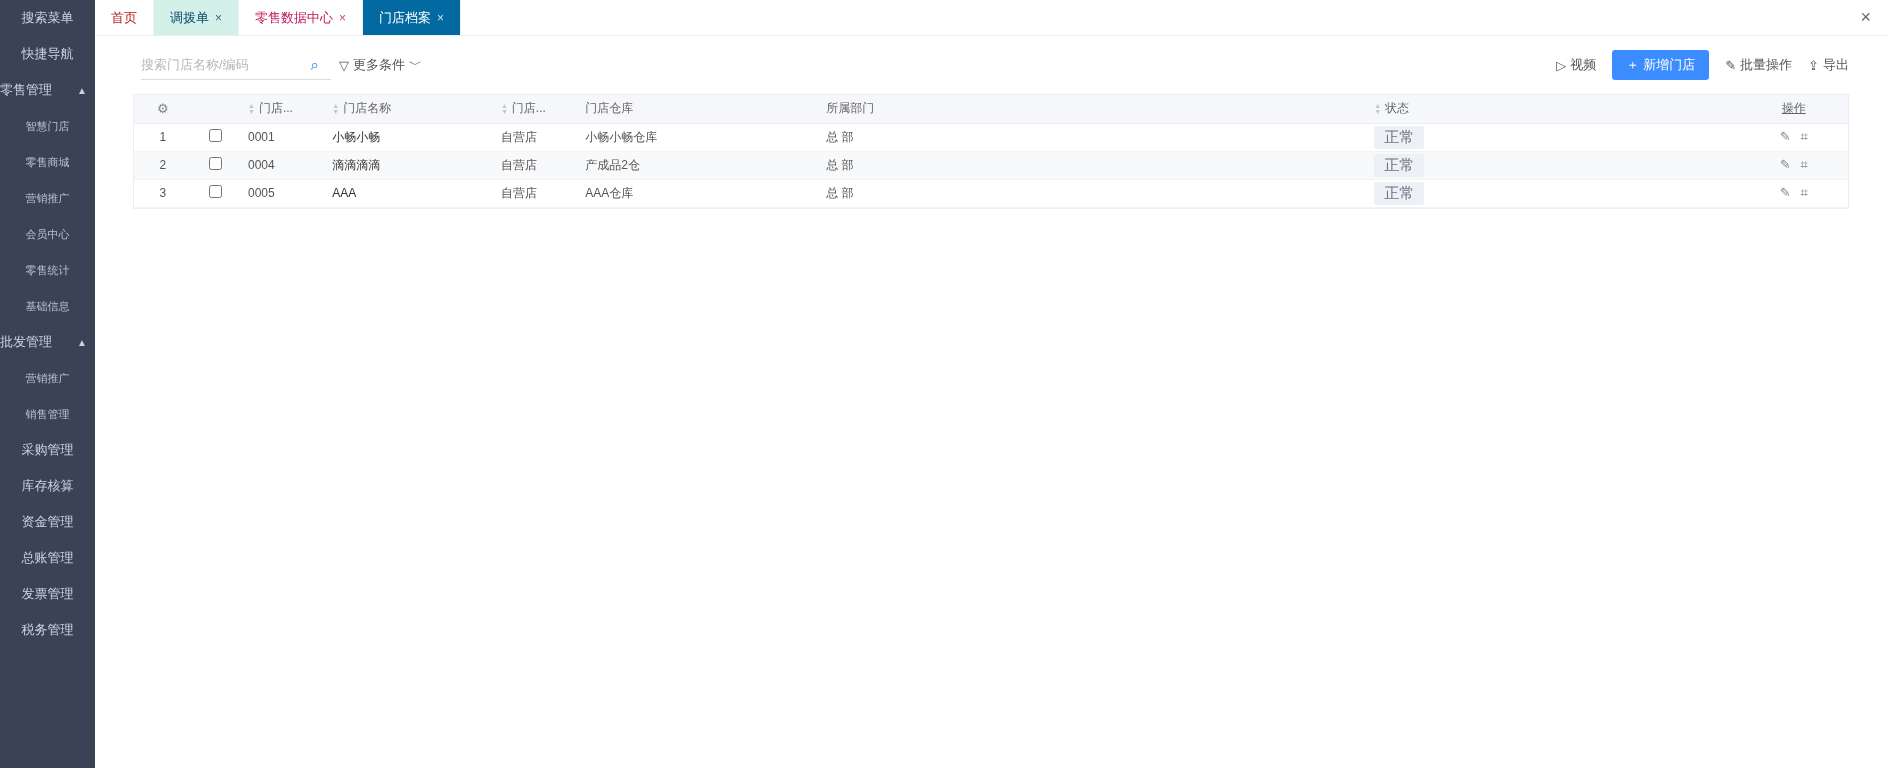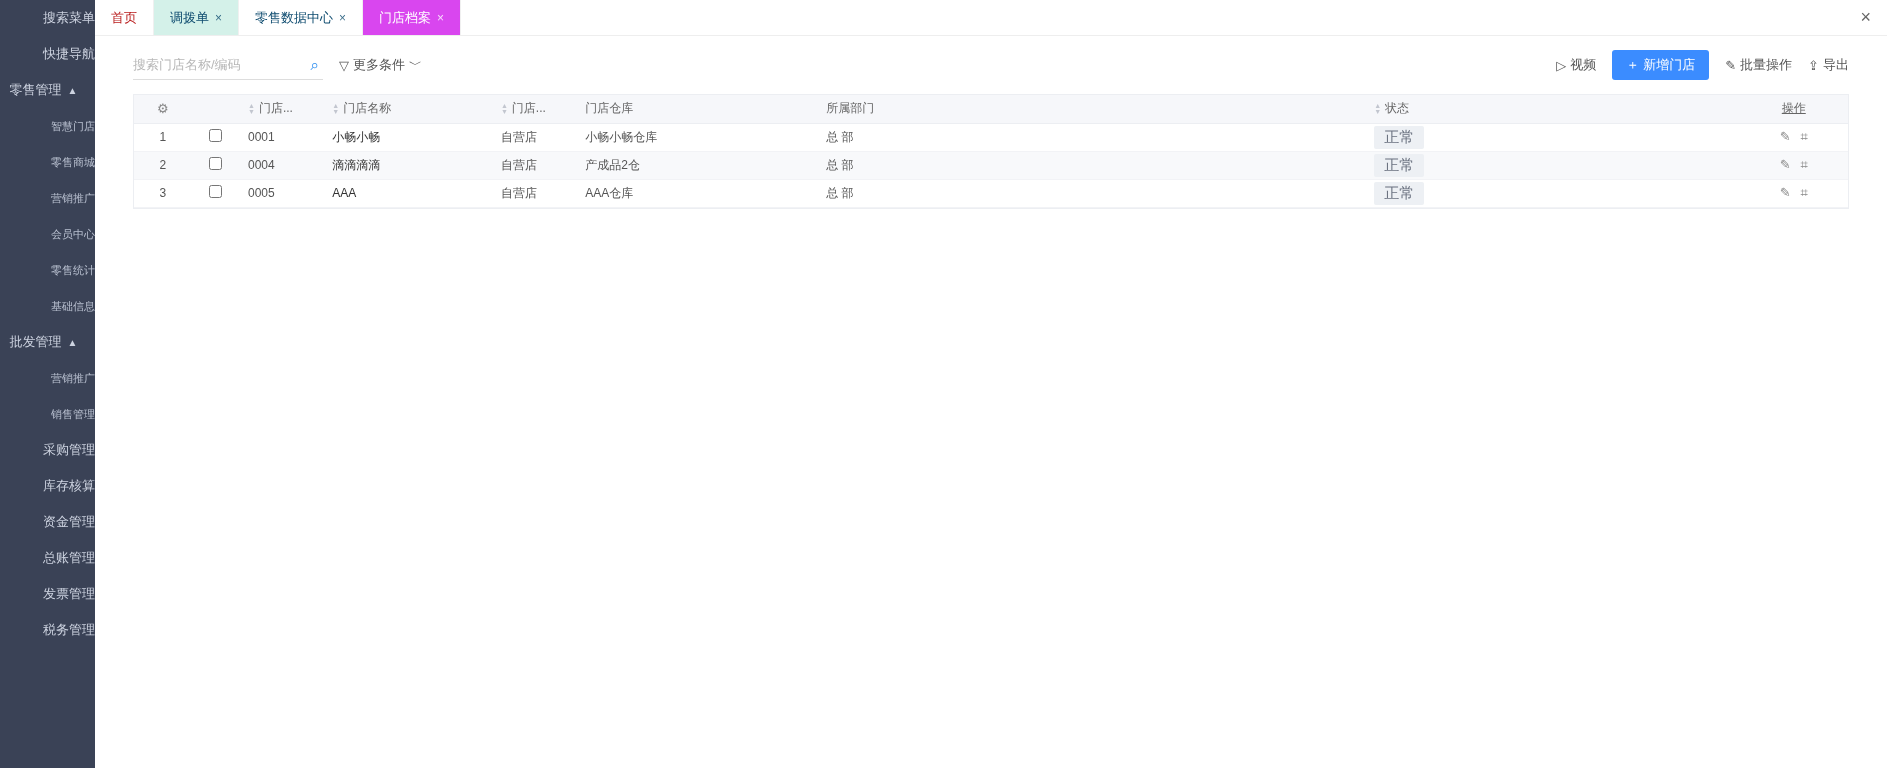--- a/index.html
+++ b/index.html
@@ -1,43 +1,43 @@
 <!DOCTYPE html>
 <html><head>
 <meta charset="utf-8">
 <style>
 * { margin: 0; padding: 0; box-sizing: border-box; font-family: "Microsoft YaHei", "PingFang SC", sans-serif; }
 body { display: flex; width: 1887px; height: 768px; background: #fff; font-size: 13px; color: #333; overflow: hidden; }
 
 
 .sidebar { width: 95px; background: #3a4256; color: #cdd3e0; display: flex; flex-direction: column; flex-shrink: 0; }
-.sidebar-item { height: 36px; display: flex; align-items: center; justify-content: flex-end; cursor: pointer; font-size: 13px; position: relative; }
-.sidebar-item.group { justify-content: center; padding-right: 8px; }
+.sidebar-item { height: 36px; display: flex; align-items: center; justify-content: center; cursor: pointer; font-size: 13px; position: relative; }
+.sidebar-item.group { justify-content: space-between; padding-right: 8px; }
 .sidebar-item .label { flex: 0 0 auto; }
 .sidebar-item .caret { font-size: 10px; margin-left: 6px; }
 .sidebar-sub { text-align: center; }
 .sidebar-sub .sidebar-item { font-size: 11px; color: #b9c0d0; }
 
 
 .main { flex: 1; display: flex; flex-direction: column; min-width: 0; }
 
 
 .tabbar { height: 36px; display: flex; align-items: stretch; border-bottom: 1px solid #eee; position: relative; }
 .tab { display: flex; align-items: center; padding: 0 16px; font-size: 13px; cursor: pointer; gap: 6px; border-right: 1px solid #f0f0f0; }
 .tab.home { color: #b91c1c; }
 .tab.mint { background: #d4f1e9; color: #0c4a6e; }
-.tab.plain { color: #0c4a6e; }
-.tab.active { background: #d946ef; color: #fff; }
+.tab.plain { color: #be185d; }
+.tab.active { background: #0369a1; color: #fff; }
 .tab .close { font-size: 12px; opacity: 0.8; }
 .tabbar .tab-close-global { position: absolute; right: 8px; top: 0; bottom: 0; display: flex; align-items: center; font-size: 18px; color: #666; cursor: pointer; padding: 0 8px; }
 
 
 .toolbar { display: flex; align-items: center; padding: 14px 38px 14px 38px; gap: 16px; }
 .search-wrap { position: relative; width: 190px; }
-.search-input { width: 100%; height: 30px; border: none; border-bottom: 1px solid #ddd; outline: none; font-size: 13px; padding-right: 26px; color: #333; }
+.search-input { width: 100%; height: 30px; border: none; border-bottom: 1px solid #ddd; outline: none; font-size: 13px; padding-right: 26px; color: #333; margin-left: 8px; }
 .search-input::placeholder { color: #b7b7b7; }
 .search-icon { position: absolute; right: 4px; top: 6px; color: #2a8cf0; font-size: 15px; }
 .filter-btn { display: flex; align-items: center; gap: 4px; color: #555; font-size: 13px; cursor: pointer; }
 .toolbar-spacer { flex: 1; }
 .link-btn { display: inline-flex; align-items: center; gap: 4px; color: #555; font-size: 13px; cursor: pointer; }
 .primary-btn { background: #3b8cff; color: #fff; border: none; border-radius: 3px; height: 30px; padding: 0 14px; font-size: 13px; cursor: pointer; display: inline-flex; align-items: center; gap: 4px; }
 
 
 .table-wrap { margin: 0 38px; border: 1px solid #eceef2; }
 table { width: 100%; border-collapse: collapse; table-layout: fixed; }

